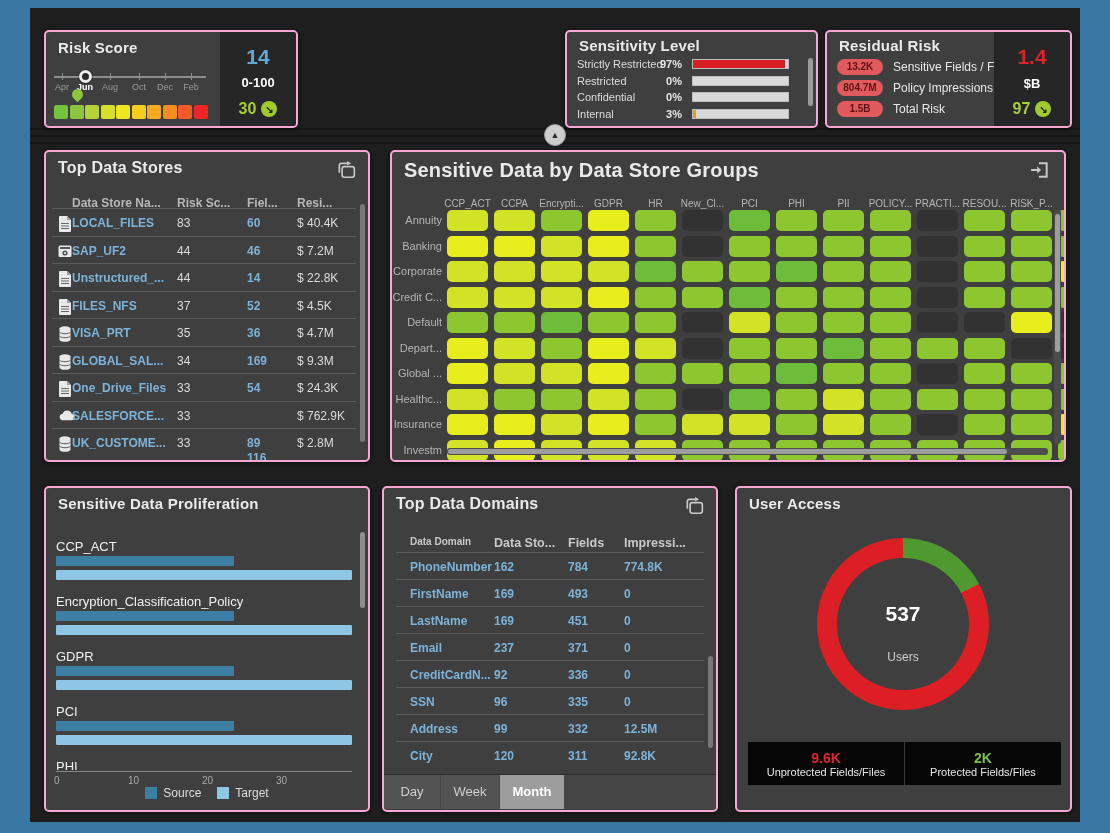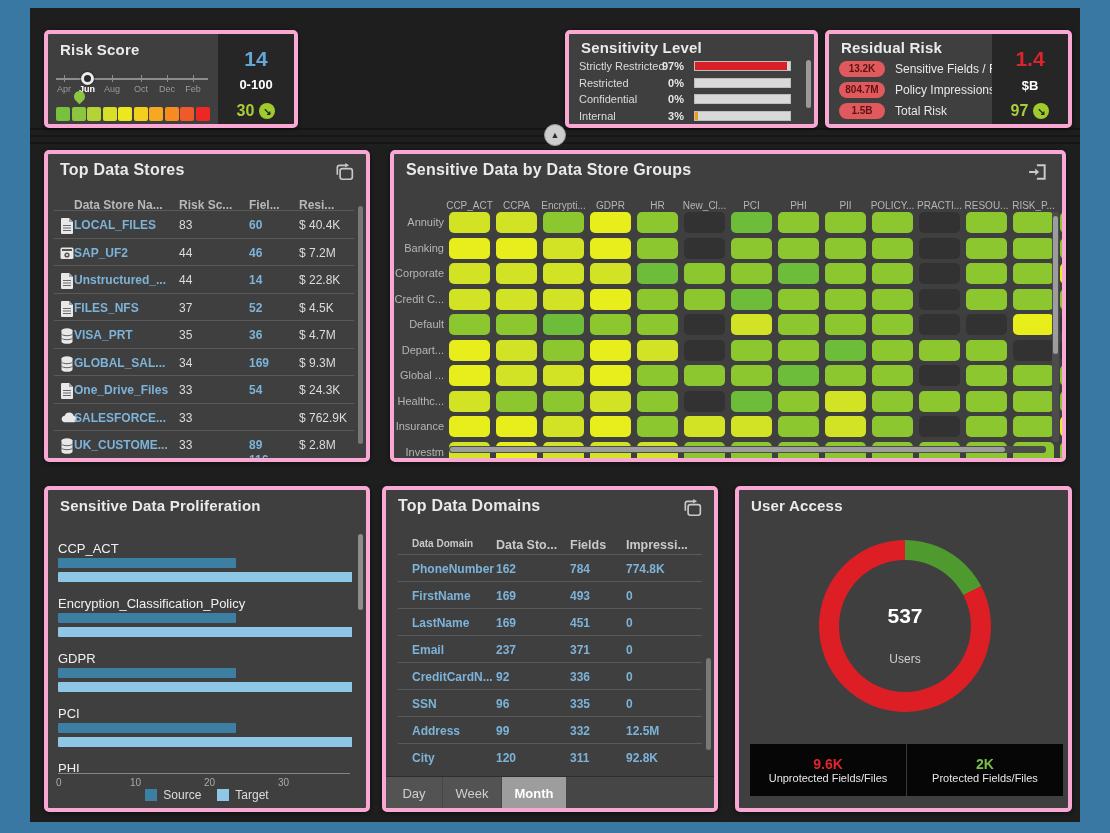--- a/index.html
+++ b/index.html
@@ -3,21 +3,21 @@
 <meta charset="utf-8">
 <style>
   html,body{margin:0;padding:0;}
   body{width:1110px;height:833px;background:#3878a2;position:relative;overflow:hidden;
        font-family:"Liberation Sans", sans-serif;-webkit-font-smoothing:antialiased;}
   .dashboard{position:absolute;left:30px;top:8px;width:1050px;height:814px;background:#1e1e1e;}
   .groove{position:absolute;left:0;width:1050px;height:2px;background:#161616;}
   .collapse-btn{position:absolute;left:514px;top:116px;width:22px;height:22px;border-radius:50%;
        background:#cdcdcd;border:1px solid #9a9a9a;padding:0;cursor:pointer;z-index:5;
        display:flex;align-items:center;justify-content:center;font-size:9px;color:#2e2e2e;}
-  .panel{position:absolute;background:#3f3f3f;border:4px solid #f9a8d4;border-radius:5px;
+  .panel{position:absolute;background:#3f3f3f;border:2px solid #f9a8d4;border-radius:5px;
        box-sizing:border-box;overflow:hidden;box-shadow:0 1px 4px rgba(0,0,0,.55);}
   .ptitle{position:absolute;left:12px;top:7px;margin:0;font-size:15px;font-weight:bold;color:#eaeaea;letter-spacing:.2px;}
   .sidebox{position:absolute;right:0;top:0;bottom:0;width:76px;background:#262626;text-align:center;}
   .score-big{position:absolute;left:0;right:0;font-size:21px;font-weight:bold;}
   .range-txt{position:absolute;left:0;right:0;font-size:13px;font-weight:bold;color:#fff;}
   .delta-row{position:absolute;left:0;right:0;display:flex;align-items:center;justify-content:center;gap:5px;}
   .delta-num{font-size:16px;font-weight:bold;color:#a9cd38;}
   .dcirc{width:16px;height:16px;border-radius:50%;background:#9fcb2d;color:#222;font-size:10px;
        display:inline-flex;align-items:center;justify-content:center;font-weight:bold;}
   
@@ -62,21 +62,21 @@
   .lsq{width:12px;height:12px;display:inline-block;}
   
   .tabbar{position:absolute;left:0;right:0;top:286px;height:34px;background:#464646;border-top:1px solid #2e2e2e;}
   .tab{position:absolute;top:0;height:34px;text-align:center;line-height:34px;font-size:13px;color:#cfcfcf;background:#535353;cursor:pointer;}
   .tab.act{background:#9d9d9d;color:#fff;font-weight:bold;}
   
   .donut{position:absolute;border-radius:50%;}
   .hole{position:absolute;inset:20px;border-radius:50%;background:#3f3f3f;display:flex;flex-direction:column;align-items:center;justify-content:flex-end;padding-bottom:26px;box-sizing:border-box;gap:24px;}
   .hole .tot{font-size:21px;font-weight:bold;color:#fff;}
   .hole .totlab{font-size:12px;color:#cfcfcf;}
-  .statbar{position:absolute;left:11px;width:313px;top:254px;height:52px;background:#060606;display:flex;}
+  .statbar{position:absolute;left:11px;width:313px;top:254px;height:43px;background:#060606;display:flex;}
   .statcell{flex:1;display:flex;flex-direction:column;align-items:center;justify-content:center;}
   .statcell + .statcell{border-left:1px solid #3a3a3a;}
   .statval{font-size:14px;font-weight:bold;}
   .statlab{font-size:11px;color:#e6e6e6;}
   .icon-btn{position:absolute;width:20px;height:18px;cursor:pointer;}
   svg{display:block;}
 </style>
 </head>
 <body>
 
@@ -325,21 +325,21 @@
           <span class="c-link" style="left: 20px;">UK_CUSTOME...</span>
           <span class="c-plain" style="left: 125px;">33</span>
           <span class="c-num" style="left: 195px; font-weight: bold;">89</span>
           <span class="c-plain" style="left: 245px;">$ 2.8M</span>
         </div>
       </div>
     <div class="vsb" style="right:3px;top:52px;height:238px;background:#787878;"></div>
   </section>
 
   <section class="panel" style="left:360px;top:142px;width:676px;height:312px;">
-    <h2 class="ptitle" style="font-size:16px;">Sensitive Data by Data Store Groups</h2>
+    <h2 class="ptitle" style="font-size:20px;">Sensitive Data by Data Store Groups</h2>
     <span class="icon-btn" style="right:14px;top:9px;">
       <svg viewBox="0 0 18 16" width="20" height="18">
           <path d="M8 2h7v12H8" fill="none" stroke="#c9c9c9" stroke-width="1.8"></path>
           <line x1="1" y1="8" x2="9" y2="8" stroke="#c9c9c9" stroke-width="1.8"></line>
           <path d="M6.5 4.8L10 8l-3.5 3.2z" fill="#c9c9c9"></path>
         </svg>
     </span>
     <div id="hm-cols">
         <span class="hm-col" style="left: 52px;">CCP_ACT</span>
         <span class="hm-col" style="left: 99px;">CCPA</span>

